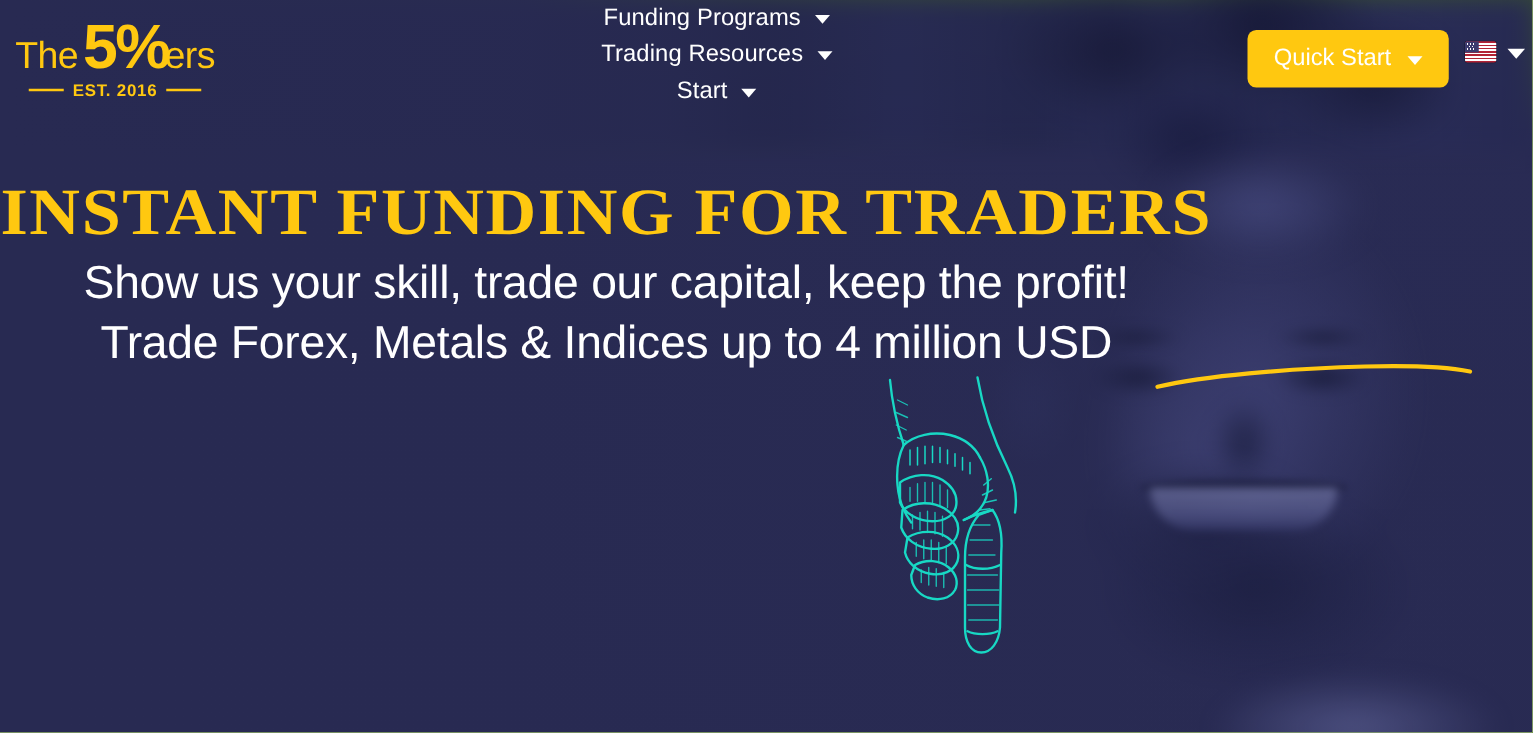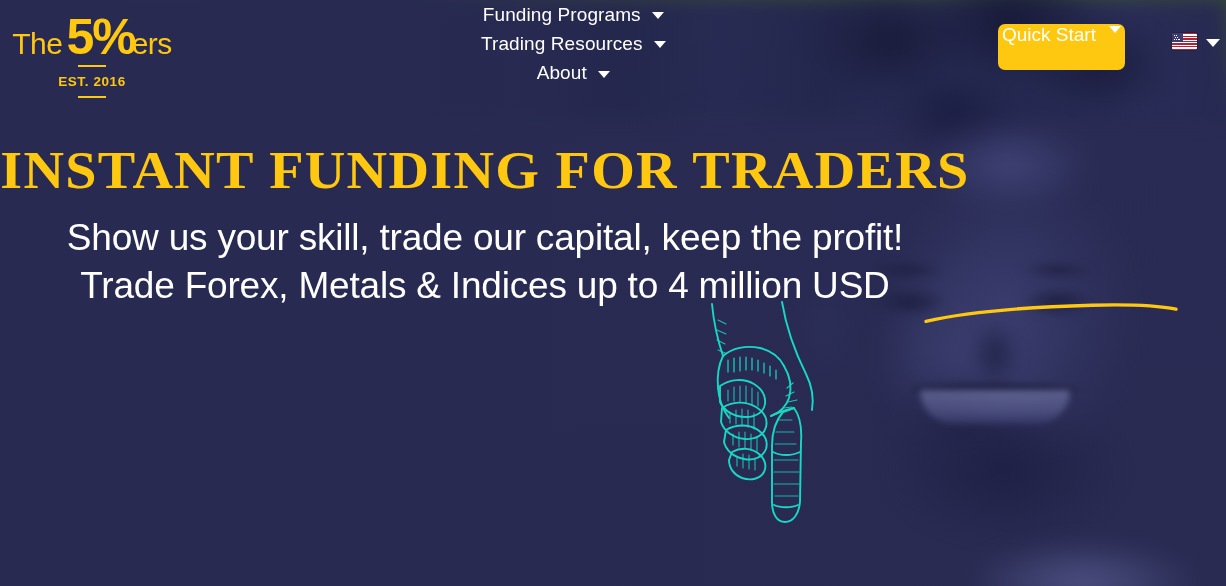--- a/index.html
+++ b/index.html
@@ -207,21 +207,20 @@
     font-weight: 400;
     letter-spacing: -.5px;
     margin-left: -3px;
   }
   .logo-est {
     display: flex;
     align-items: center;
     justify-content: center;
     gap: 7px;
     margin-top: 3px;
-    flex-direction: column;
   }
   .logo-est .rule {
     width: 28px; height: 2px;
     background: #FFC810;
     display: block;
   }
   .logo-est-text {
     color: #FFC810;
     font-size: 13.5px;
     font-weight: 700;
@@ -262,22 +261,23 @@
     flex: 0 0 auto;
     margin-top: 2px;
   }
 
   
   .btn-quickstart {
     position: absolute;
     left: 998px; top: 24px;
     height: 46px;
     display: flex;
+    align-items: center;
     gap: 13px;
-    padding: 0 4px;
+    padding: 0 21px;
     background: #FFC810;
     border: none;
     border-radius: 7px;
     color: #FFFFFF;
     font-family: "Liberation Sans", sans-serif;
     font-size: 19px;
     font-weight: 400;
     white-space: nowrap;
     cursor: pointer;
   }
@@ -347,21 +347,21 @@
     font-weight: 700;
     letter-spacing: 1.2px;
     line-height: 1.06;
     white-space: nowrap;
     transform: scaleX(1.06);
     transform-origin: center;
   }
   .sub-wrap {
     position: relative;
     display: block;
-    margin-top: 18px;
+    margin-top: 6px;
   }
   .subhead {
     color: #FFFFFF;
     font-size: 37px;
     font-weight: 300;
     letter-spacing: -.2px;
     line-height: 1.18;
     white-space: nowrap;
   }
   .subhead.line2 { margin-top: 4px; }
@@ -428,21 +428,21 @@
     <nav class="nav">
       <a class="nav-item" href="#">
         <span>Funding Programs</span>
         <span class="caret"></span>
       </a>
       <a class="nav-item" href="#">
         <span>Trading Resources</span>
         <span class="caret"></span>
       </a>
       <a class="nav-item" href="#">
-        <span>About</span>
+        <span>Start</span>
         <span class="caret"></span>
       </a>
     </nav>
 
     <button class="btn-quickstart">
       <span>Quick Start</span>
       <span class="caret"></span>
     </button>
 
     <div class="lang">

